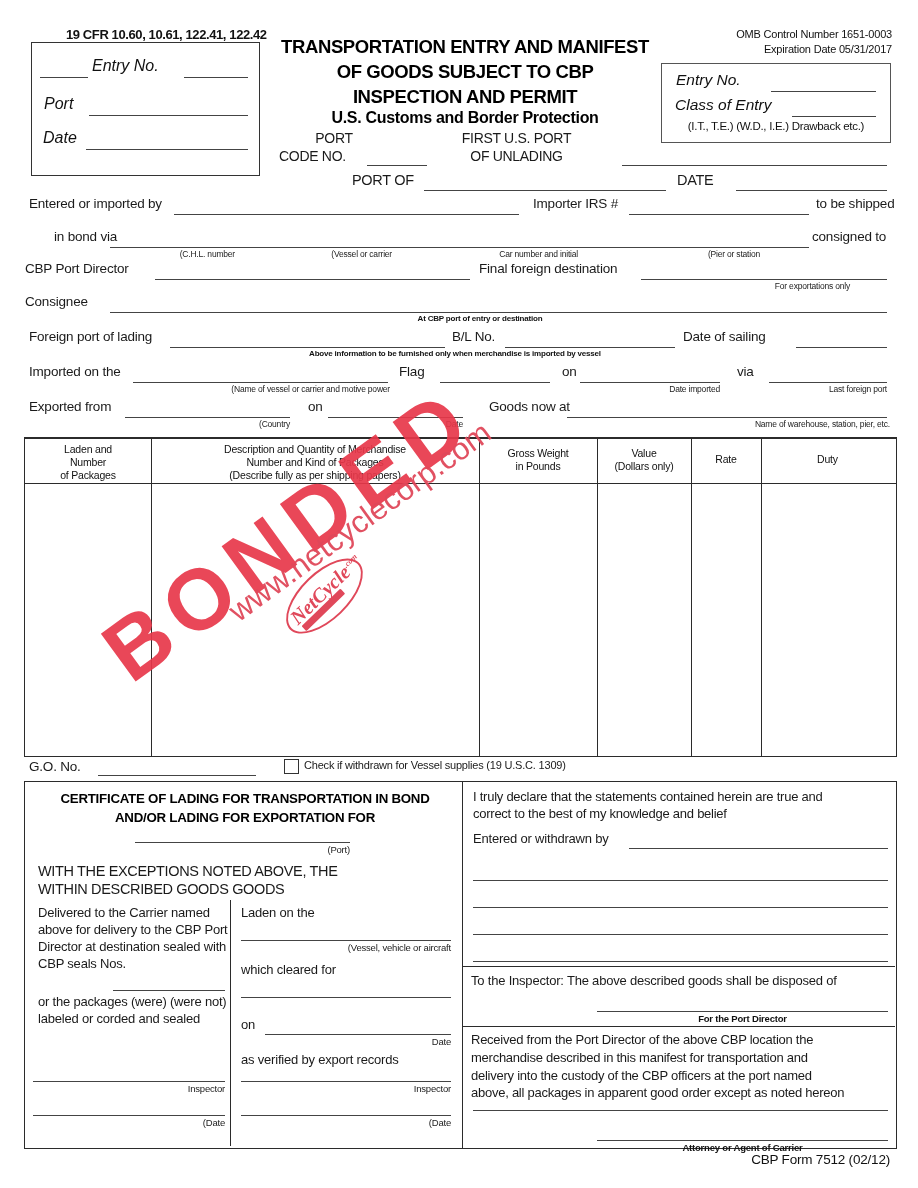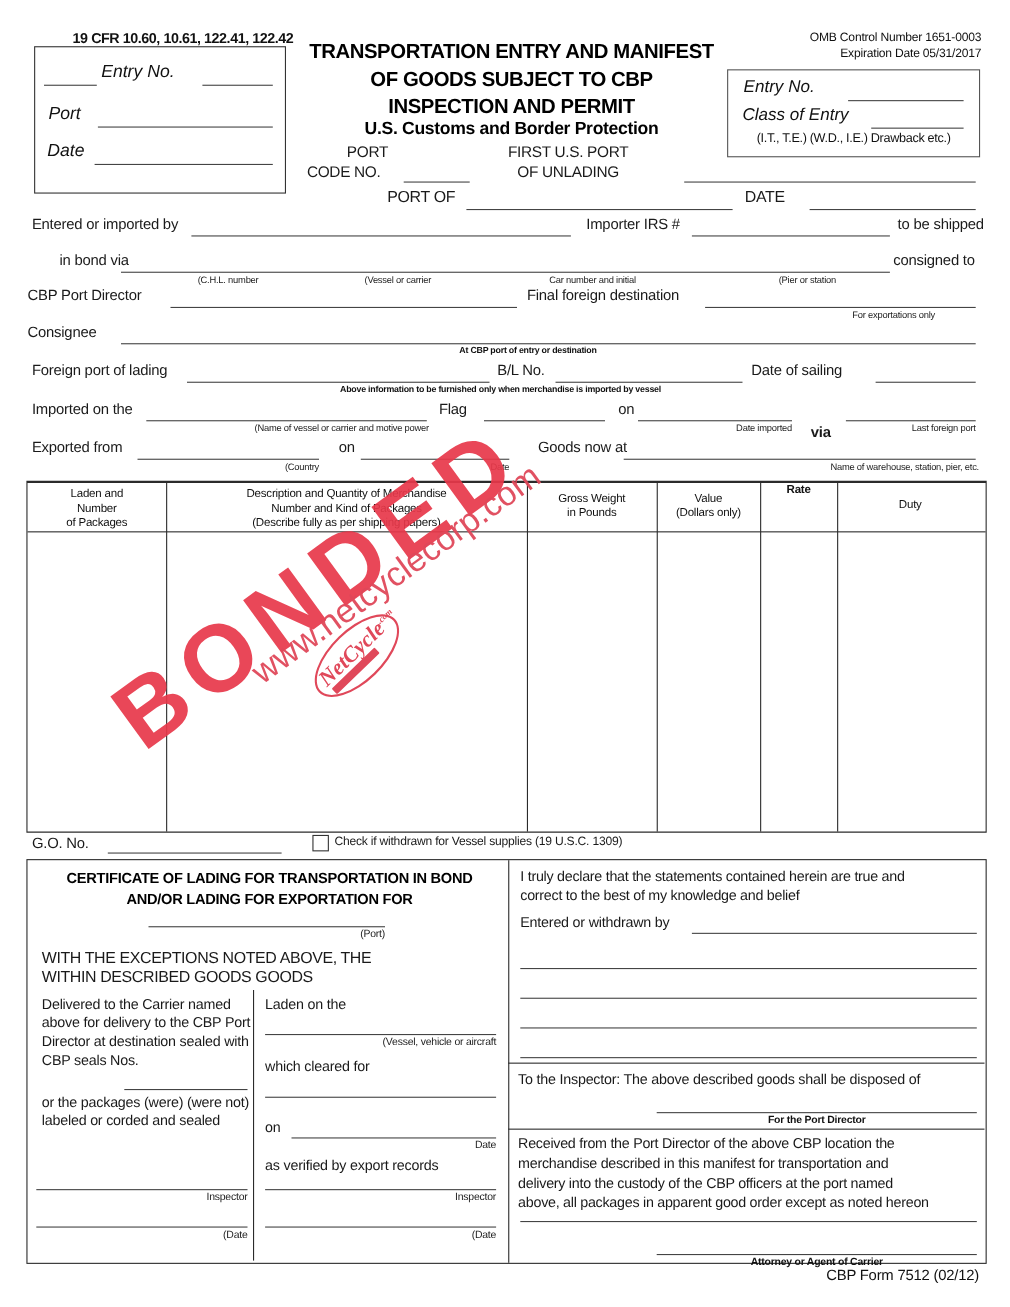--- a/index.html
+++ b/index.html
@@ -174,21 +174,21 @@
   <div class="lbl" style="left:683px;top:329px;">Date of sailing</div>
   <div class="rule" style="left:796px;top:347px;width:91px;"></div>
   <div class="cap-b" style="left:230px;top:349px;width:450px;">Above information to be furnished only when merchandise is imported by vessel</div>
 
   <div class="lbl" style="left:29px;top:364px;">Imported on the</div>
   <div class="rule" style="left:133px;top:382px;width:255px;"></div>
   <div class="lbl" style="left:399px;top:364px;">Flag</div>
   <div class="rule" style="left:440px;top:382px;width:110px;"></div>
   <div class="lbl" style="left:562px;top:364px;">on</div>
   <div class="rule" style="left:580px;top:382px;width:140px;"></div>
-  <div class="lbl" style="left:737px;top:385px;font-weight:bold;">via</div>
+  <div class="lbl" style="left:737px;top:364px;">via</div>
   <div class="rule" style="left:769px;top:382px;width:118px;"></div>
   <div class="cap" style="left:140px;top:384px;width:250px;">(Name of vessel or carrier and motive power</div>
   <div class="cap" style="left:590px;top:384px;width:130px;">Date imported</div>
   <div class="cap" style="left:769px;top:384px;width:118px;">Last foreign port</div>
 
   <div class="lbl" style="left:29px;top:399px;">Exported from</div>
   <div class="rule" style="left:125px;top:417px;width:165px;"></div>
   <div class="lbl" style="left:308px;top:399px;">on</div>
   <div class="rule" style="left:328px;top:417px;width:135px;"></div>
   <div class="lbl" style="left:489px;top:399px;">Goods now at</div>
@@ -216,21 +216,21 @@
       <div>(Describe fully as per shipping papers)</div>
     </div>
     <div class="th" style="left:454px;width:118px;top:8px;">
       <div>Gross Weight</div>
       <div>in Pounds</div>
     </div>
     <div class="th" style="left:572px;width:94px;top:8px;">
       <div>Value</div>
       <div>(Dollars only)</div>
     </div>
-    <div class="th" style="left:666px;width:70px;top:0;font-weight:bold;">
+    <div class="th" style="left:666px;width:70px;top:14px;">
       <div>Rate</div>
     </div>
     <div class="th" style="left:736px;width:133px;top:14px;">
       <div>Duty</div>
     </div>
   </div>
 
   <div class="lbl" style="left:29px;top:759px;">G.O. No.</div>
   <div class="rule" style="left:98px;top:775px;width:158px;"></div>
   <div class="chk" style="left:284px;top:759px;"></div>

